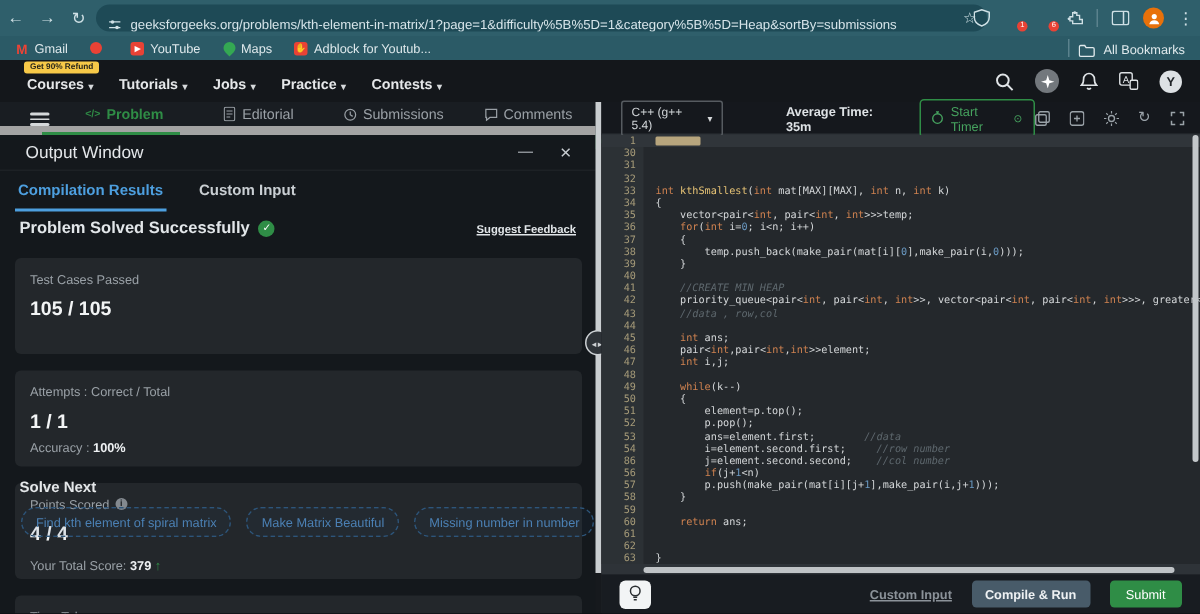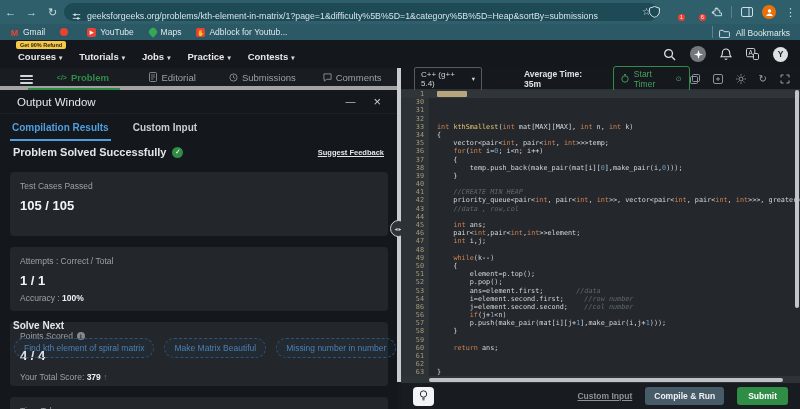--- a/index.html
+++ b/index.html
@@ -38,21 +38,21 @@
   .menu{position:absolute;left:18px;top:11px;display:flex;gap:17px;font-size:9.5px;font-weight:700}
   .menu-item{display:flex;align-items:flex-end;gap:3px}
   .chev{font-size:6.5px;color:#d6d9db}
   .gfg-logo{position:absolute;left:386px;top:45px}
   .nav-right{position:absolute;right:12px;top:0;height:28px;display:flex;align-items:center;gap:14px;color:#dfe3e6}
   .sparkle-circle{width:16px;height:16px;border-radius:50%;background:#73787d;display:grid;place-items:center}
   .avatar{width:15px;height:15px;border-radius:50%;background:#dde1e4;color:#202428;font-weight:bold;font-size:8.5px;display:grid;place-items:center}
 
   
   .left-panel{position:absolute;left:0;top:68px;width:397px;height:341px;background:#17191d}
-  .tabbar{position:relative;height:22px;background:#191d22;display:flex;align-items:center;border-bottom:4px solid #a3a3a3}
+  .tabbar{position:relative;height:22px;background:#191d22;display:flex;align-items:center;border-bottom:6px solid #a3a3a3}
   .hamburger{position:absolute;left:20px;top:7px;width:13px}
   .hamburger i{display:block;height:1.6px;background:#d5d8da;margin-bottom:2px;border-radius:1px}
   .ptabs{display:flex;flex:1;margin-left:38px}
   .ptab{flex:1;display:flex;justify-content:center;align-items:center;gap:4px;font-size:9.5px;color:#9aa0a6}
   .ptab.active{color:#2f8d46;font-weight:700}
   .ptab-underline{position:absolute;left:28px;top:20px;width:92px;height:2px;background:#2f8d46}
   .ow{position:absolute;left:0;top:22px;right:0;bottom:0;background:#14181c}
   .ow-header{position:absolute;left:0;top:0;right:0;height:24px;display:flex;align-items:center;padding:0 16px 0 17px;color:#e4e7ea;font-size:11.5px;border-bottom:1px solid #1d2125}
   .win-min{margin-left:auto;color:#b9bfc4;font-size:10px}
   .win-close{margin-left:18px;color:#c7ccd0;font-size:13px}
@@ -103,21 +103,21 @@
 
   .vscroll{position:absolute;right:1px;top:22px;width:4px;height:218px;background:#c3c7ca;border-radius:2px}
   .hscroll-track{position:absolute;left:0;right:0;top:308px;height:7px;background:#2e3338}
   .hscroll-thumb{position:absolute;left:28px;top:1.5px;width:354px;height:4px;background:#bfc3c6;border-radius:2px}
 
   .ed-footer{position:absolute;left:0;right:0;top:315px;height:26px;background:#181c21;display:flex;align-items:center;padding:0 12px}
   .bulb-btn{width:21px;height:19px;background:#f2f4f5;border-radius:4px;display:grid;place-items:center}
   .foot-right{margin-left:auto;display:flex;align-items:center;gap:13px}
   .ci-link{font-size:8.5px;color:#8b9299;text-decoration:underline;font-weight:700}
   .run-btn{background:#485b69;color:#eef1f3;font-size:8.5px;font-weight:700;padding:4px 9px;border-radius:3px}
-  .submit-btn{background:#2f8d46;color:#fff;font-size:8.5px;font-weight:700;padding:4px 11px;border-radius:3px}
+  .submit-btn{background:#2f8d46;color:#fff;font-size:8.5px;font-weight:400;padding:4px 11px;border-radius:3px}
   svg{display:block}
 </style>
 </head>
 <body>
 
 <div class="screen">
 
   <div class="chrome">
     <span class="nav-ic">←</span>
     <span class="nav-ic">→</span>

